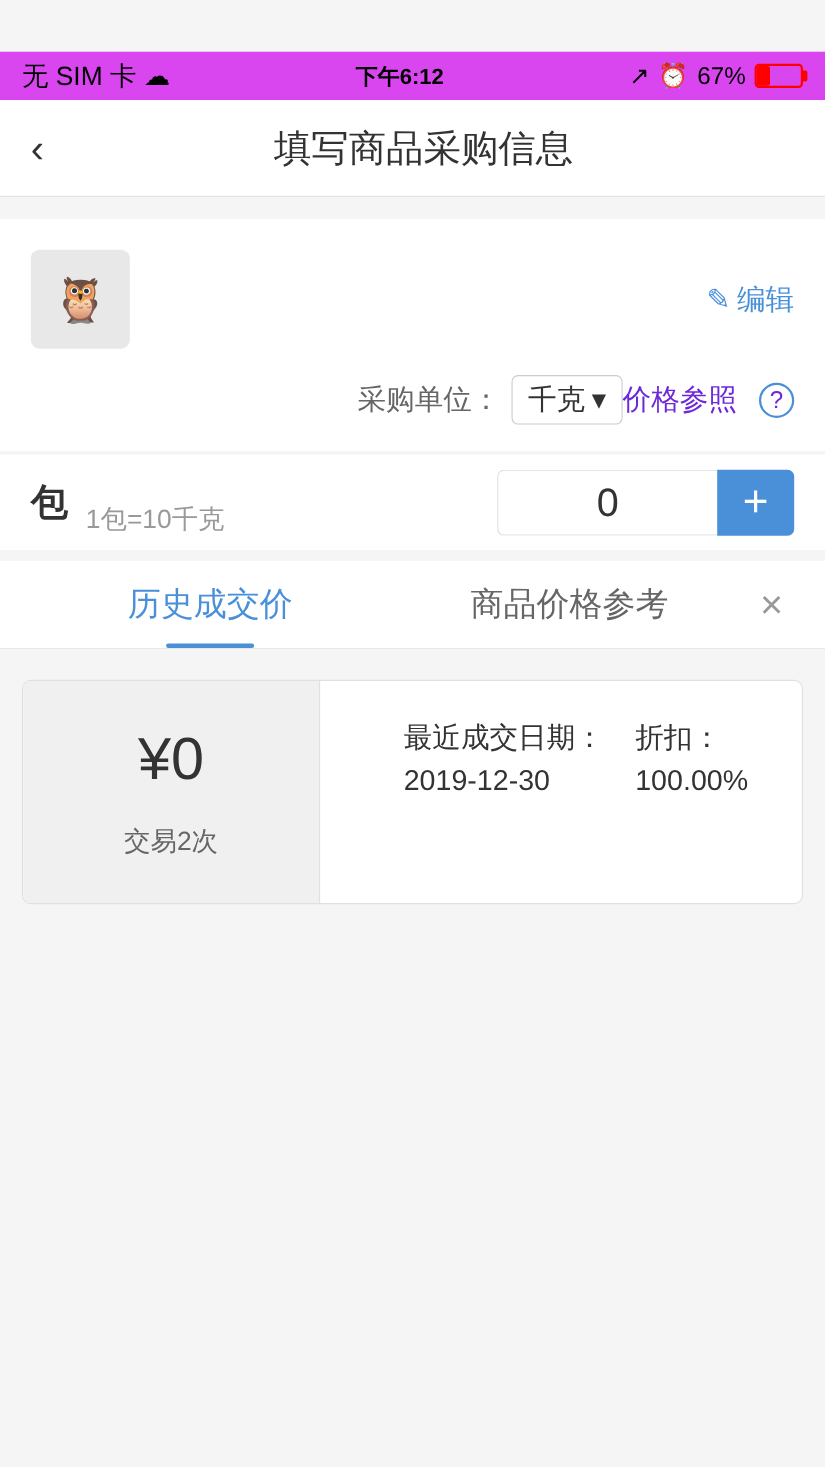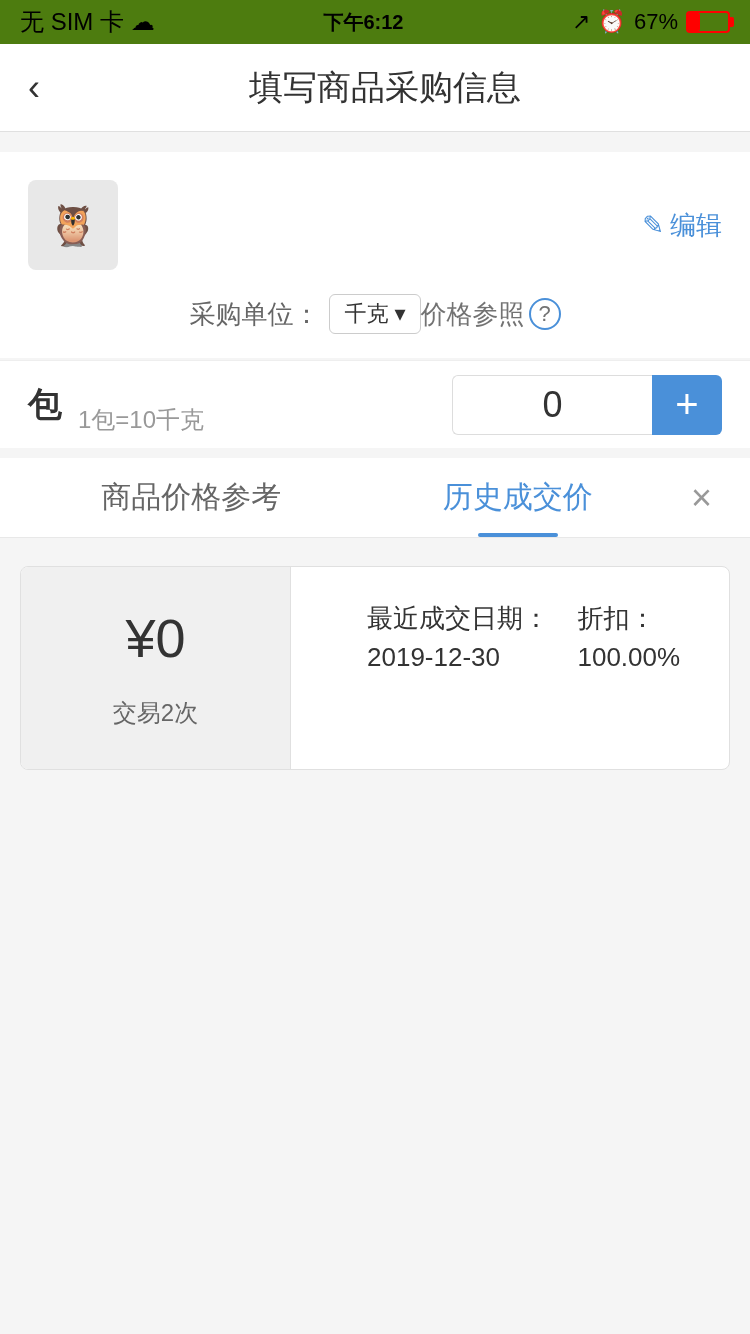--- a/index.html
+++ b/index.html
@@ -9,27 +9,28 @@
       min-height: 1334px;
       font-family: -apple-system, "PingFang SC", "Helvetica Neue", sans-serif;
       background: #f5f5f5;
       overflow-x: hidden;
     }
 
     
     .status-bar {
       width: 750px;
       height: 44px;
-      background: #4d7c0f;
+      background: #d946ef;
       display: flex;
       align-items: center;
       justify-content: space-between;
       padding: 12px 20px;
       font-size: 26px;
       font-weight: 500;
+      margin-top: 47px;
     }
     .status-left { display: flex; align-items: center; gap: 10px; font-size: 24px; color: #000; }
     .status-time { font-size: 20px; font-weight: 600; color: #000; }
     .status-right { display: flex; align-items: center; gap: 8px; font-size: 22px; color: #000; }
     .battery {
       width: 44px; height: 22px;
       border: 2px solid #f00;
       border-radius: 4px;
       position: relative;
       display: flex;
@@ -121,45 +122,45 @@
       align-items: center;
       gap: 6px;
       color: #4a90d9;
       font-size: 26px;
       cursor: pointer;
     }
 
     .product-bottom {
       display: flex;
       align-items: center;
-      justify-content: center;
+      justify-content: flex-end;
     }
     .purchase-unit {
       display: flex;
       align-items: center;
       gap: 10px;
       font-size: 26px;
       color: #666;
     }
     .unit-select {
       border: 1px solid #ccc;
       border-radius: 6px;
       padding: 4px 14px;
-      font-size: 22px;
+      font-size: 26px;
       color: #333;
       background: #fff;
       display: flex;
       align-items: center;
       gap: 6px;
     }
     .price-ref {
       display: flex;
       align-items: center;
-      gap: 4px;
-      color: #737373;
+      gap: 20px;
+      color: #6d28d9;
       font-size: 26px;
       cursor: pointer;
     }
 
     
     .quantity-row {
       background: #fff;
       height: 88px;
       display: flex;
       align-items: center;
@@ -366,26 +367,26 @@
     <span class="qty-unit">包</span>
     <span class="qty-conversion">1包=10千克</span>
   </div>
   <div class="quantity-control">
     <div class="qty-value qty-left-border">0</div>
     <div class="qty-plus">+</div>
   </div>
 </div>
 
 <div class="tab-row">
-  <div class="tab-item inactive">
-    <span>商品价格参考</span>
-  </div>
   <div class="tab-item active">
     <span>历史成交价</span>
     <div class="tab-underline"></div>
+  </div>
+  <div class="tab-item inactive">
+    <span>商品价格参考</span>
   </div>
   <span class="tab-close">×</span>
 </div>
 
 <div class="card-section">
   <div class="card-left">
     <div class="price-big">
       <span>¥</span><span>0</span>
     </div>
     <div class="transaction-count">交易2次</div>

